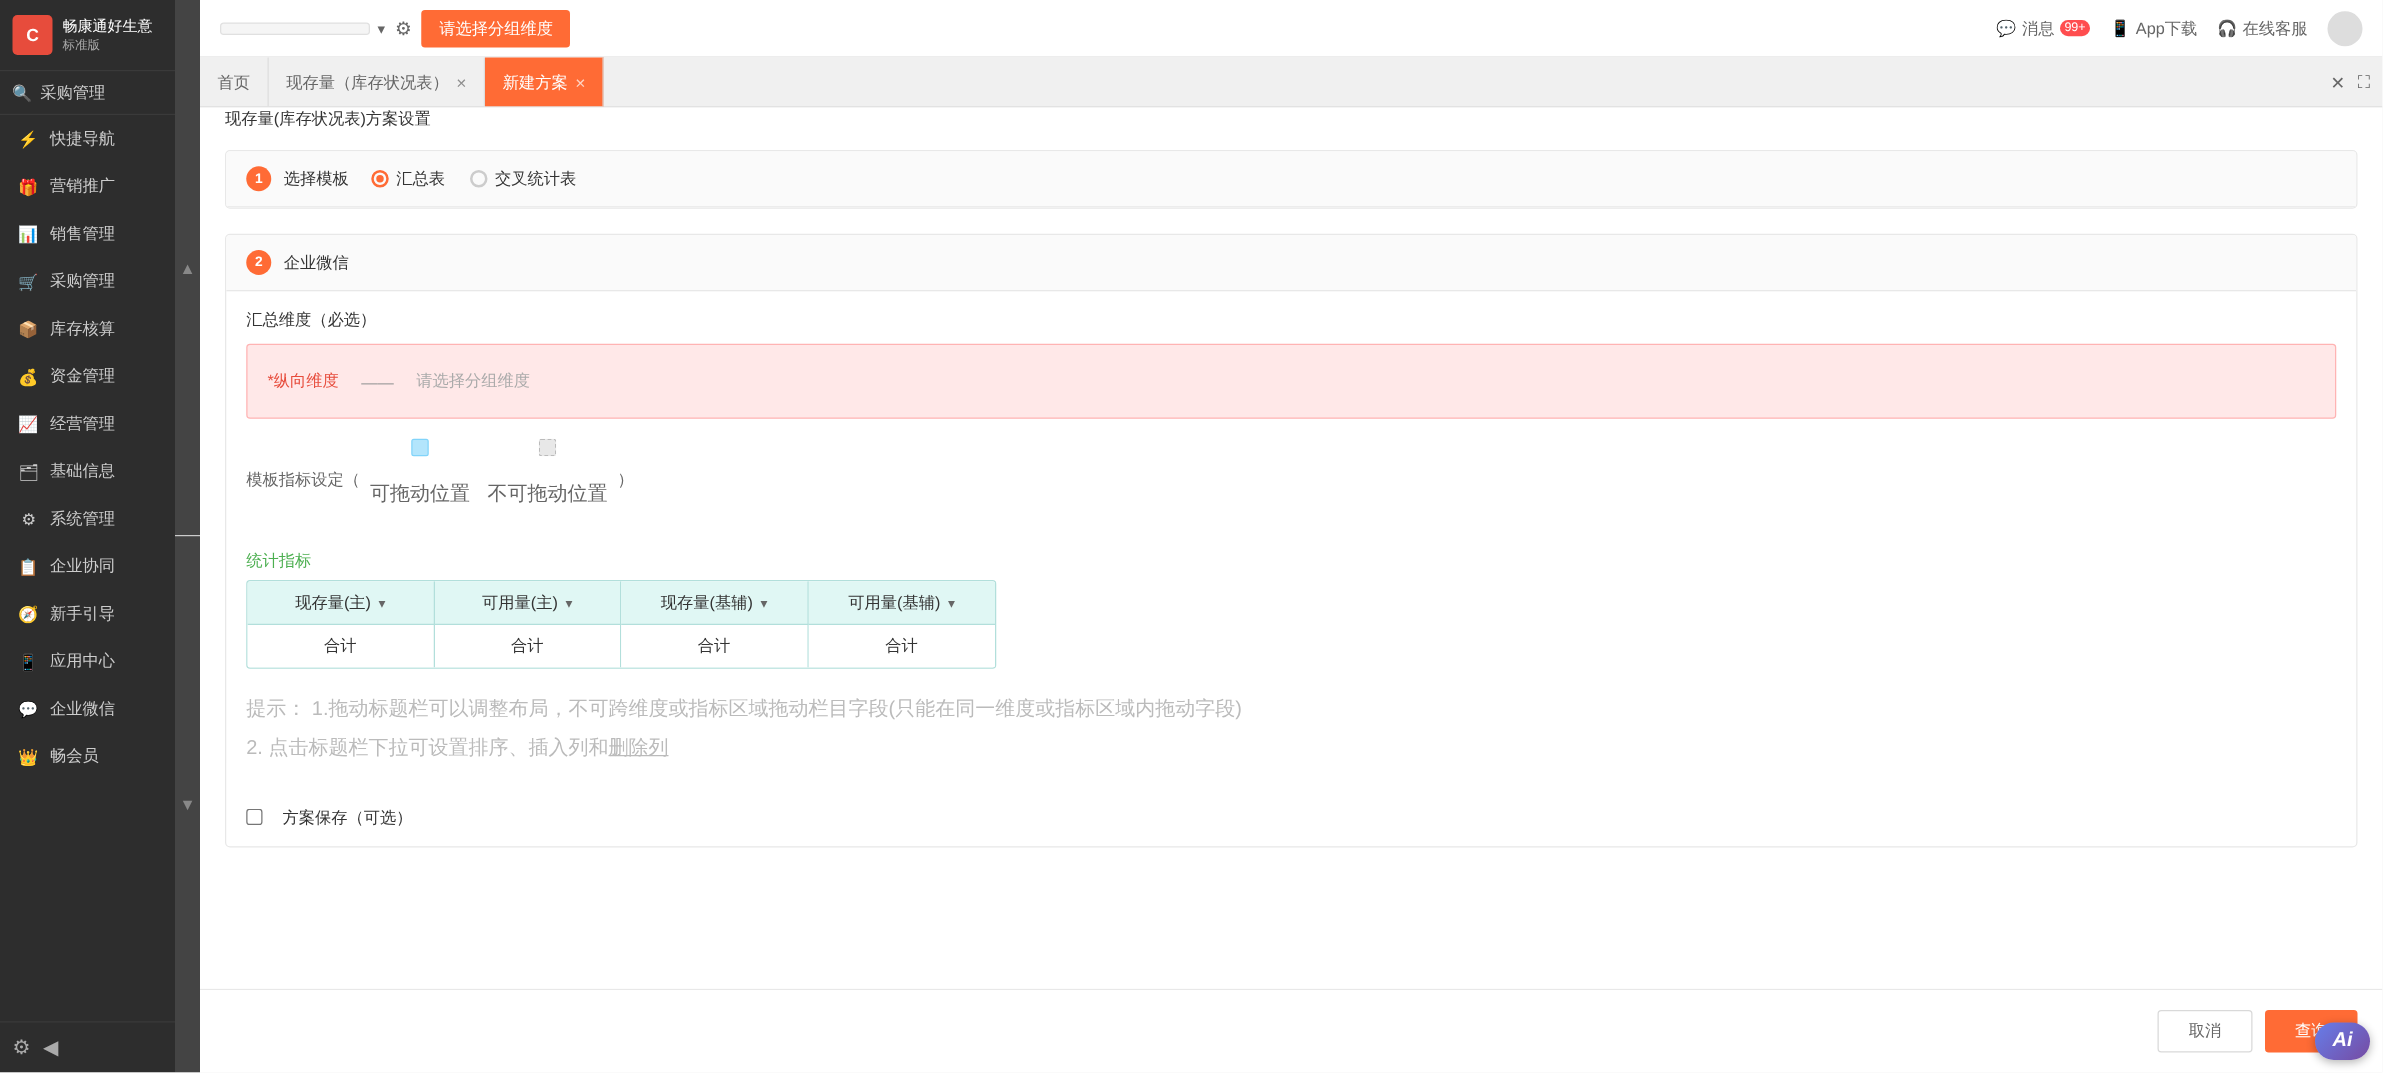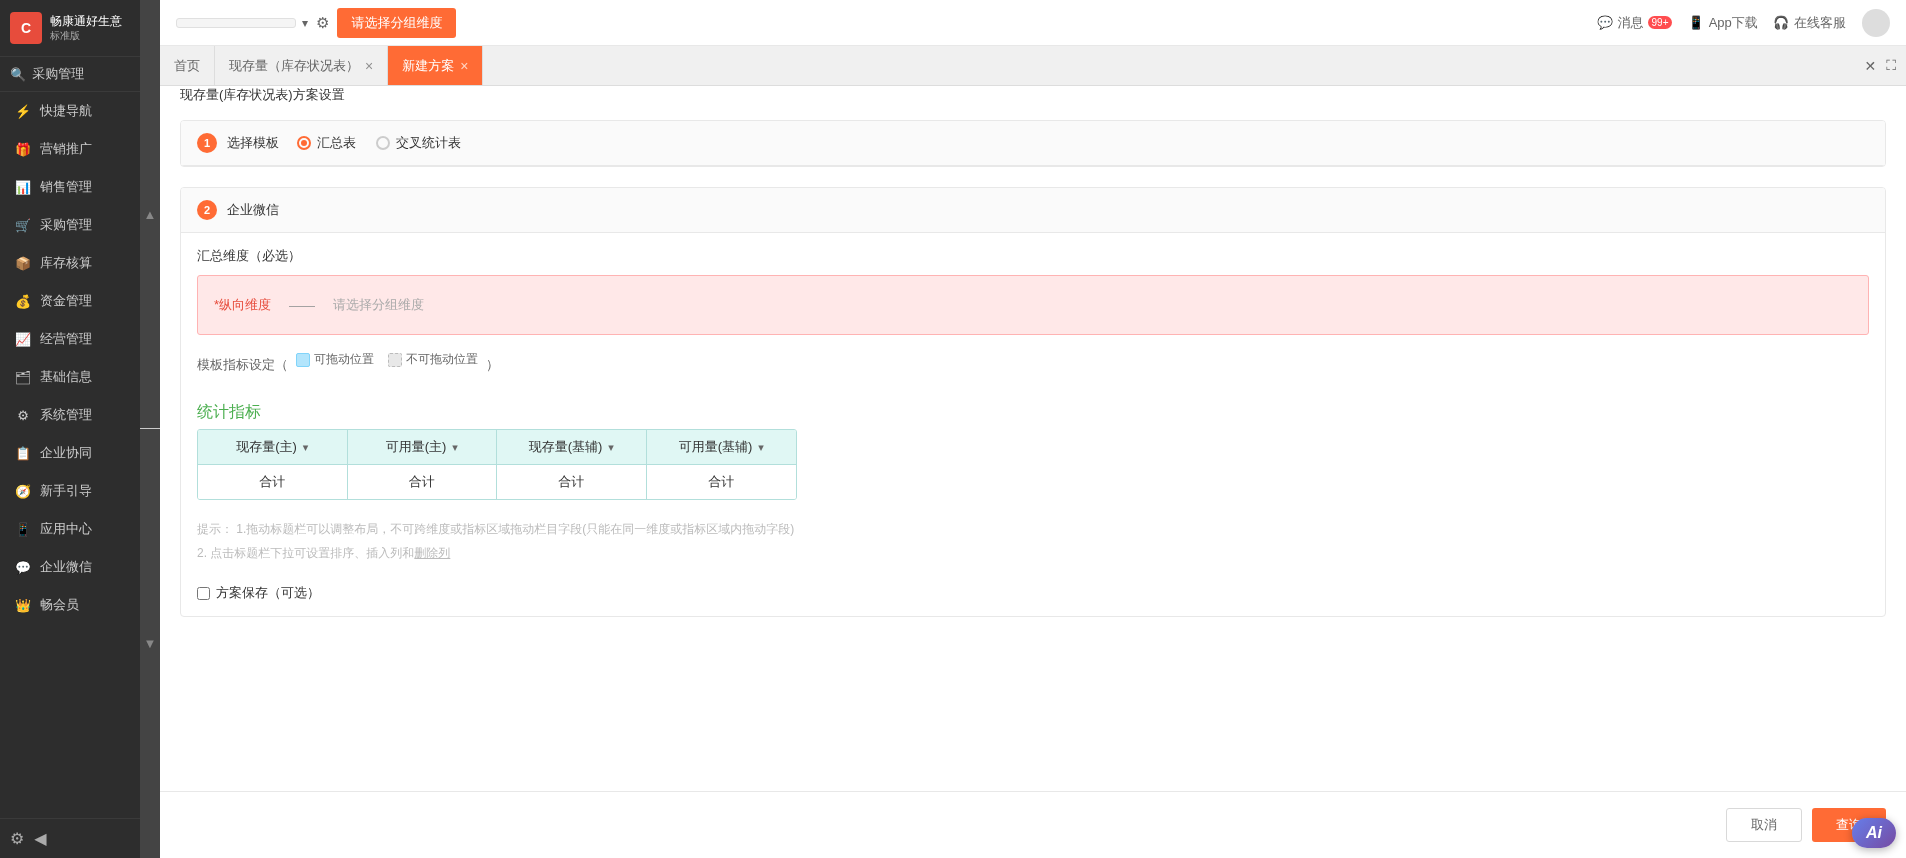--- a/index.html
+++ b/index.html
@@ -336,36 +336,37 @@
     
     .legend-items {
       display: flex;
       align-items: center;
       gap: 14px;
       margin-bottom: 10px;
     }
     .legend-item {
       display: flex;
       align-items: center;
-      gap: 4px;
-      font-size: 12px;
+      gap: 20px;
+      font-size: 16px;
       color: #666;
+      flex-direction: column;
     }
     .legend-box {
       width: 14px;
       height: 14px;
       border-radius: 2px;
     }
     .legend-box.draggable { background: #b3e5fc; border: 1px solid #81d4fa; }
     .legend-box.not-draggable { background: #e8e8e8; border: 1px dashed #bbb; }
 
     
     .stats-label {
       color: #4caf50;
-      font-size: 16px;
+      font-size: 13px;
       margin-bottom: 6px;
       font-weight: 500;
       font-family: Liberation Mono, monospace;
     }
     .stats-table {
       border: 1px solid #b2dfdb;
       border-radius: 3px;
       overflow: hidden;
       display: inline-block;
       min-width: 600px;
@@ -397,32 +398,32 @@
       color: #333;
       border-right: 1px solid #b2dfdb;
       background: #fff;
     }
     .stats-col:last-child .stats-col-body { border-right: none; }
     .chevron-down { font-size: 11px; color: #666; }
 
     
     .hints {
       margin-top: 16px;
-      font-size: 12px;
+      font-size: 16px;
       color: #bbb;
       line-height: 1.8;
     }
     .hints .hint-item { margin-bottom: 2px; }
 
     
     .save-option {
-      margin-top: 20px;
-      display: flex;
-      align-items: center;
-      gap: 6px;
+      margin-top: 31px;
+      display: flex;
+      align-items: center;
+      gap: 16px;
       font-size: 13px;
       color: #333;
     }
 
     
     .bottom-bar {
       background: #fff;
       border-top: 1px solid #e8e8e8;
       padding: 16px 20px;
       display: flex;

